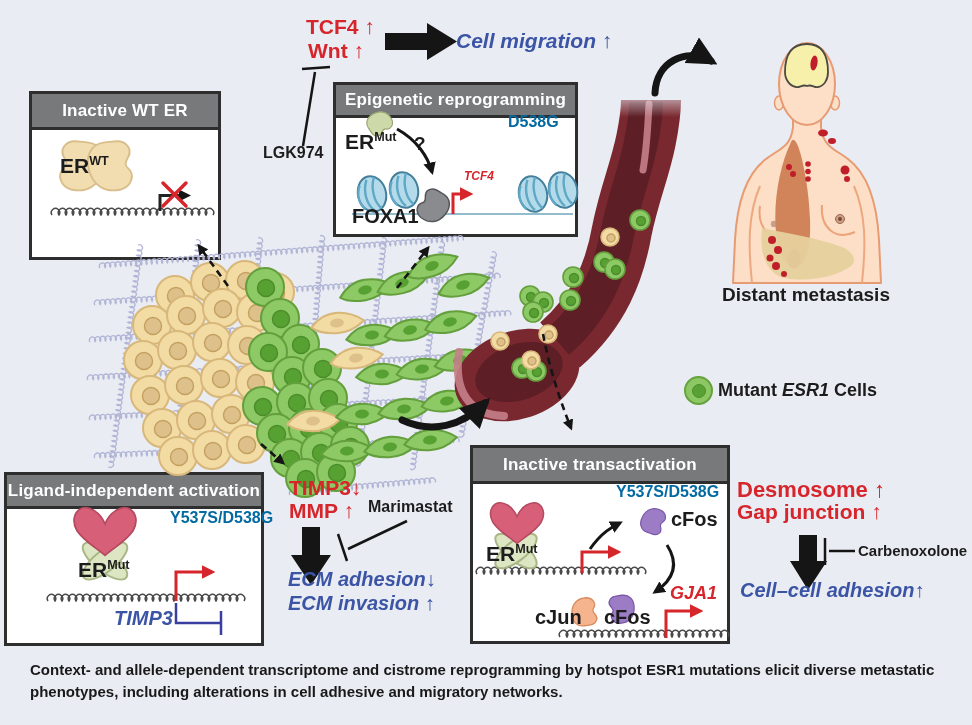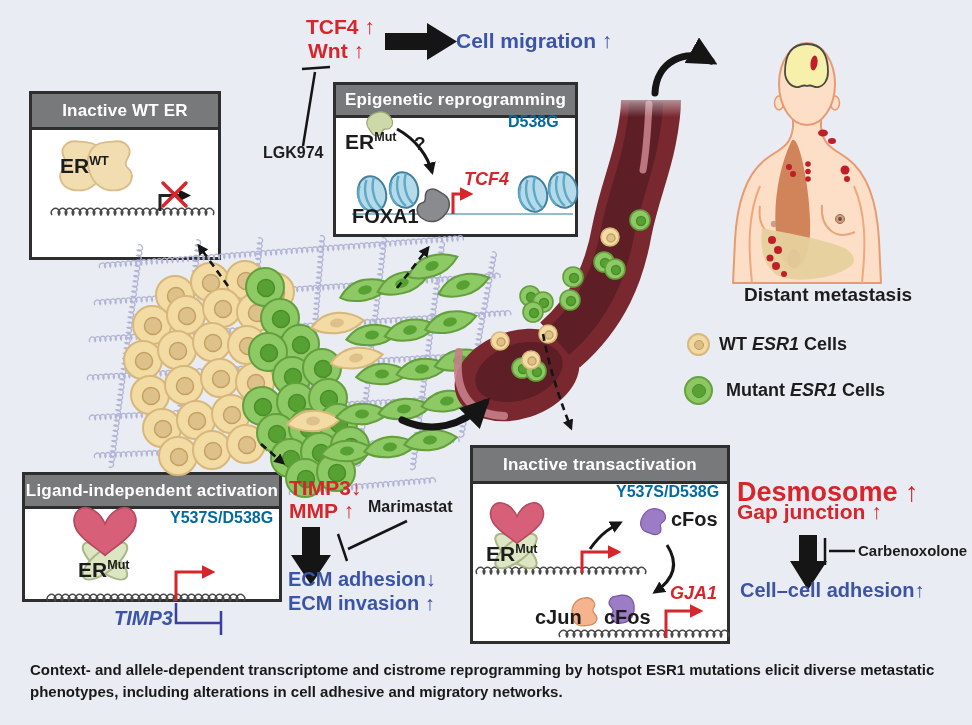--- a/index.html
+++ b/index.html
@@ -3,41 +3,41 @@
 <meta charset="utf-8">
 <style>
   html,body{margin:0;padding:0;}
   #canvas{position:relative;width:972px;height:725px;background:#e9ecf2;overflow:hidden;
     font-family:"Liberation Sans",sans-serif;}
   .panel{position:absolute;background:#ffffff;border:3px solid #2e2e2e;box-sizing:border-box;z-index:1;}
   .panel-header{background:#77797b;color:#fff;font-weight:bold;font-size:17px;text-align:center;
     border-bottom:3px solid #2e2e2e;letter-spacing:.2px;display:flex;align-items:center;justify-content:center;}
   #art{position:absolute;left:0;top:0;z-index:2;pointer-events:none;}
   .lab{position:absolute;white-space:nowrap;font-weight:bold;color:#1c1c1c;z-index:3;line-height:1.05;}
-  .red{color:#d6252b;} .blue{color:#3b54a5;} .gray{color:#0369a1;font-weight:bold;}
+  .red{color:#d6252b;} .blue{color:#3b54a5;font-style:italic;} .gray{color:#0369a1;font-weight:bold;}
   .it{font-style:italic;}
   .lab sup{font-size:60%;vertical-align:super;letter-spacing:0;}
   .legend-row{position:absolute;z-index:3;display:flex;align-items:center;}
   .legend-dot{border-radius:50%;display:flex;align-items:center;justify-content:center;box-sizing:border-box;}
   .legend-dot .nuc{border-radius:50%;box-sizing:border-box;}
   #caption{position:absolute;left:30px;top:659px;width:918px;font-size:15px;font-weight:bold;
     color:#191919;line-height:1.45;z-index:3;}
 </style>
 </head>
 <body>
 
 <div id="canvas">
 
   <div class="panel" style="left:29px;top:91px;width:192px;height:169px">
     <div class="panel-header" style="height:33px">Inactive WT ER</div>
   </div>
   <div class="panel" style="left:333px;top:82px;width:245px;height:155px">
     <div class="panel-header" style="height:30px">Epigenetic reprogramming</div>
   </div>
-  <div class="panel" style="left:22px;top:472px;width:260px;height:130px">
+  <div class="panel" style="left:4px;top:472px;width:260px;height:174px">
     <div class="panel-header" style="height:31px">Ligand-independent activation</div>
   </div>
   <div class="panel" style="left:470px;top:445px;width:260px;height:199px">
     <div class="panel-header" style="height:33px">Inactive transactivation</div>
   </div>
 
   <svg id="art" width="972" height="725" viewBox="0 0 972 725">
     <defs>
       <marker id="ab" viewBox="0 0 10 10" refX="7.5" refY="5" markerWidth="4.2" markerHeight="4.2" orient="auto-start-reverse">
         <path d="M0 0 L10 5 L0 10 Z" fill="#151515"></path>
@@ -381,53 +381,47 @@
   <div class="lab red" style="left:308px;top:40px;font-size:21px">Wnt ↑</div>
   <div class="lab blue" style="left:456px;top:30px;font-size:21px">Cell migration ↑</div>
   <div class="lab" style="left:263px;top:145px;font-size:16px">LGK974</div>
 
   <div class="lab" style="left:60px;top:155px;font-size:21px"><span>ER</span><sup>WT</sup></div>
 
   <div class="lab gray" style="left:508px;top:114px;font-size:16px">D538G</div>
   <div class="lab" style="left:345px;top:131px;font-size:21px"><span>ER</span><sup>Mut</sup></div>
   <div class="lab" style="left:414px;top:134px;font-size:19px">?</div>
   <div class="lab" style="left:352px;top:206px;font-size:20px">FOXA1</div>
-  <div class="lab red it" style="left:464px;top:170px;font-size:18px">TCF4</div>
+  <div class="lab red it" style="left:464px;top:170px;font-size:12px">TCF4</div>
 
   <div class="lab gray" style="left:170px;top:510px;font-size:16px">Y537S/D538G</div>
   <div class="lab" style="left:78px;top:559px;font-size:21px"><span>ER</span><sup>Mut</sup></div>
   <div class="lab blue it" style="left:114px;top:608px;font-size:20px">TIMP3</div>
 
   <div class="lab red" style="left:289px;top:477px;font-size:21px">TIMP3↓</div>
   <div class="lab red" style="left:289px;top:500px;font-size:21px">MMP ↑</div>
   <div class="lab" style="left:368px;top:499px;font-size:16px">Marimastat</div>
   <div class="lab blue" style="left:288px;top:569px;font-size:20px">ECM adhesion↓</div>
   <div class="lab blue" style="left:288px;top:593px;font-size:20px">ECM invasion ↑</div>
 
   <div class="lab gray" style="left:616px;top:484px;font-size:16px">Y537S/D538G</div>
   <div class="lab" style="left:486px;top:543px;font-size:21px"><span>ER</span><sup>Mut</sup></div>
   <div class="lab" style="left:671px;top:509px;font-size:20px">cFos</div>
   <div class="lab" style="left:535px;top:607px;font-size:20px">cJun</div>
   <div class="lab" style="left:604px;top:607px;font-size:20px">cFos</div>
   <div class="lab red it" style="left:670px;top:584px;font-size:18px">GJA1</div>
 
-  <div class="lab red" style="left:737px;top:478px;font-size:27px">Desmosome ↑</div>
+  <div class="lab red" style="left:737px;top:478px;font-size:22px">Desmosome ↑</div>
   <div class="lab red" style="left:737px;top:501px;font-size:21px">Gap junction ↑</div>
   <div class="lab" style="left:858px;top:543px;font-size:15px">Carbenoxolone</div>
   <div class="lab blue" style="left:740px;top:580px;font-size:20px">Cell–cell adhesion↑</div>
 
-  <div class="lab" style="left:700px;top:285px;width:212px;text-align:right;font-size:19px">Distant metastasis</div>
-
-  <div class="legend-row" style="left:687px;top:333px">
-    <div class="legend-dot" style="width:23px;height:23px;background:#f2d9a2;border:2px solid #d9b97e">
-      <div class="nuc" style="width:10px;height:10px;background:#d9bd85;border:1.5px solid #c09e60"></div>
-    </div>
-    <div class="lab" style="position:static;margin-left:9px;font-size:18px"><span>WT </span><span class="it">ESR1</span><span> Cells</span></div>
-  </div>
+  <div class="lab" style="left:700px;top:285px;width:212px;text-align:center;font-size:19px">Distant metastasis</div>
+
   <div class="legend-row" style="left:684px;top:376px">
     <div class="legend-dot" style="width:29px;height:29px;background:#8cc763;border:2px solid #66a23e">
       <div class="nuc" style="width:14px;height:14px;background:#58a134;border:1.5px solid #4c8f2c"></div>
     </div>
-    <div class="lab" style="position:static;margin-left:13px;font-size:18px"><span>Mutant </span><span class="it">ESR1</span><span> Cells</span></div>
+    <div class="lab" style="position:static;margin-left:5px;font-size:18px"><span>Mutant </span><span class="it">ESR1</span><span> Cells</span></div>
   </div>
 
   <div id="caption">Context- and allele-dependent transcriptome and cistrome reprogramming by hotspot ESR1 mutations elicit diverse metastatic phenotypes, including alterations in cell adhesive and migratory networks.</div>
 </div>
 
 </body></html>

